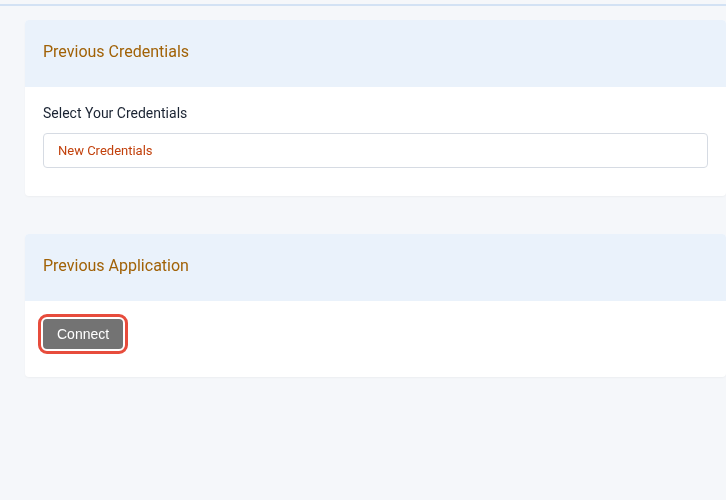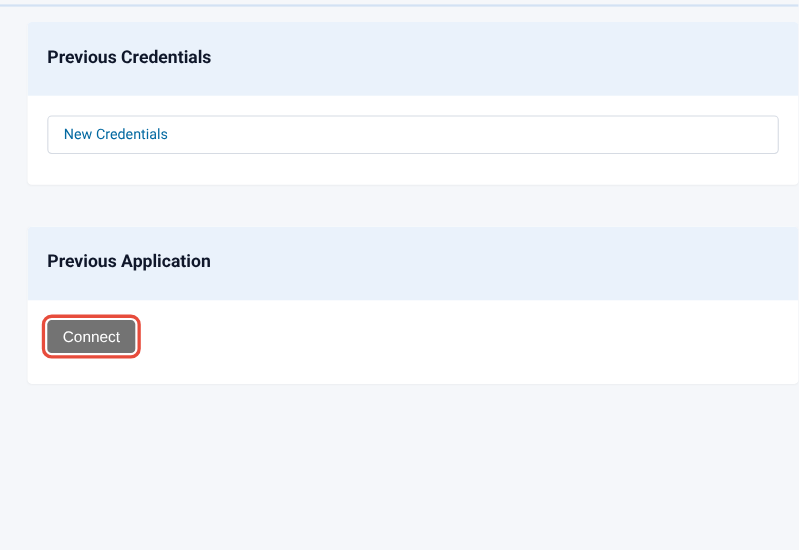--- a/index.html
+++ b/index.html
@@ -30,43 +30,43 @@
       margin-top: 14px;
       box-shadow: 0 1px 2px rgba(0,0,0,0.04);
       overflow: hidden;
     }
     .card-header {
       background: #eaf2fb;
       padding: 22px 18px 26px 18px;
     }
     .card-header h2 {
       font-size: 16px;
-      font-weight: 700;
-      color: #0f172a;
+      font-weight: 400;
+      color: #a16207;
     }
     .card-body {
       padding: 18px 18px 28px 18px;
     }
     .field-label {
       font-size: 14px;
       color: #1a2332;
       margin-bottom: 12px;
       display: block;
     }
     .select-wrap {
       position: relative;
     }
     .select {
       width: 100%;
       border: 1px solid #d6dbe3;
       border-radius: 4px;
       background: #ffffff;
       padding: 9px 14px;
       font-size: 13px;
-      color: #0369a1;
+      color: #c2410c;
       cursor: pointer;
       outline: none;
     }
     .connect-btn {
       background: #737373;
       color: #ffffff;
       border: none;
       padding: 7px 14px;
       font-size: 14px;
       font-weight: 500;
@@ -83,20 +83,21 @@
 <body>
 
 <div class="page">
   <div class="topline"></div>
 
   <div class="card">
     <div class="card-header">
       <h2>Previous Credentials</h2>
     </div>
     <div class="card-body">
+      <label class="field-label">Select Your Credentials</label>
       <div class="select-wrap">
         <div class="select">New Credentials</div>
       </div>
     </div>
   </div>
 
   <div class="spacer"></div>
 
   <div class="card">
     <div class="card-header">

